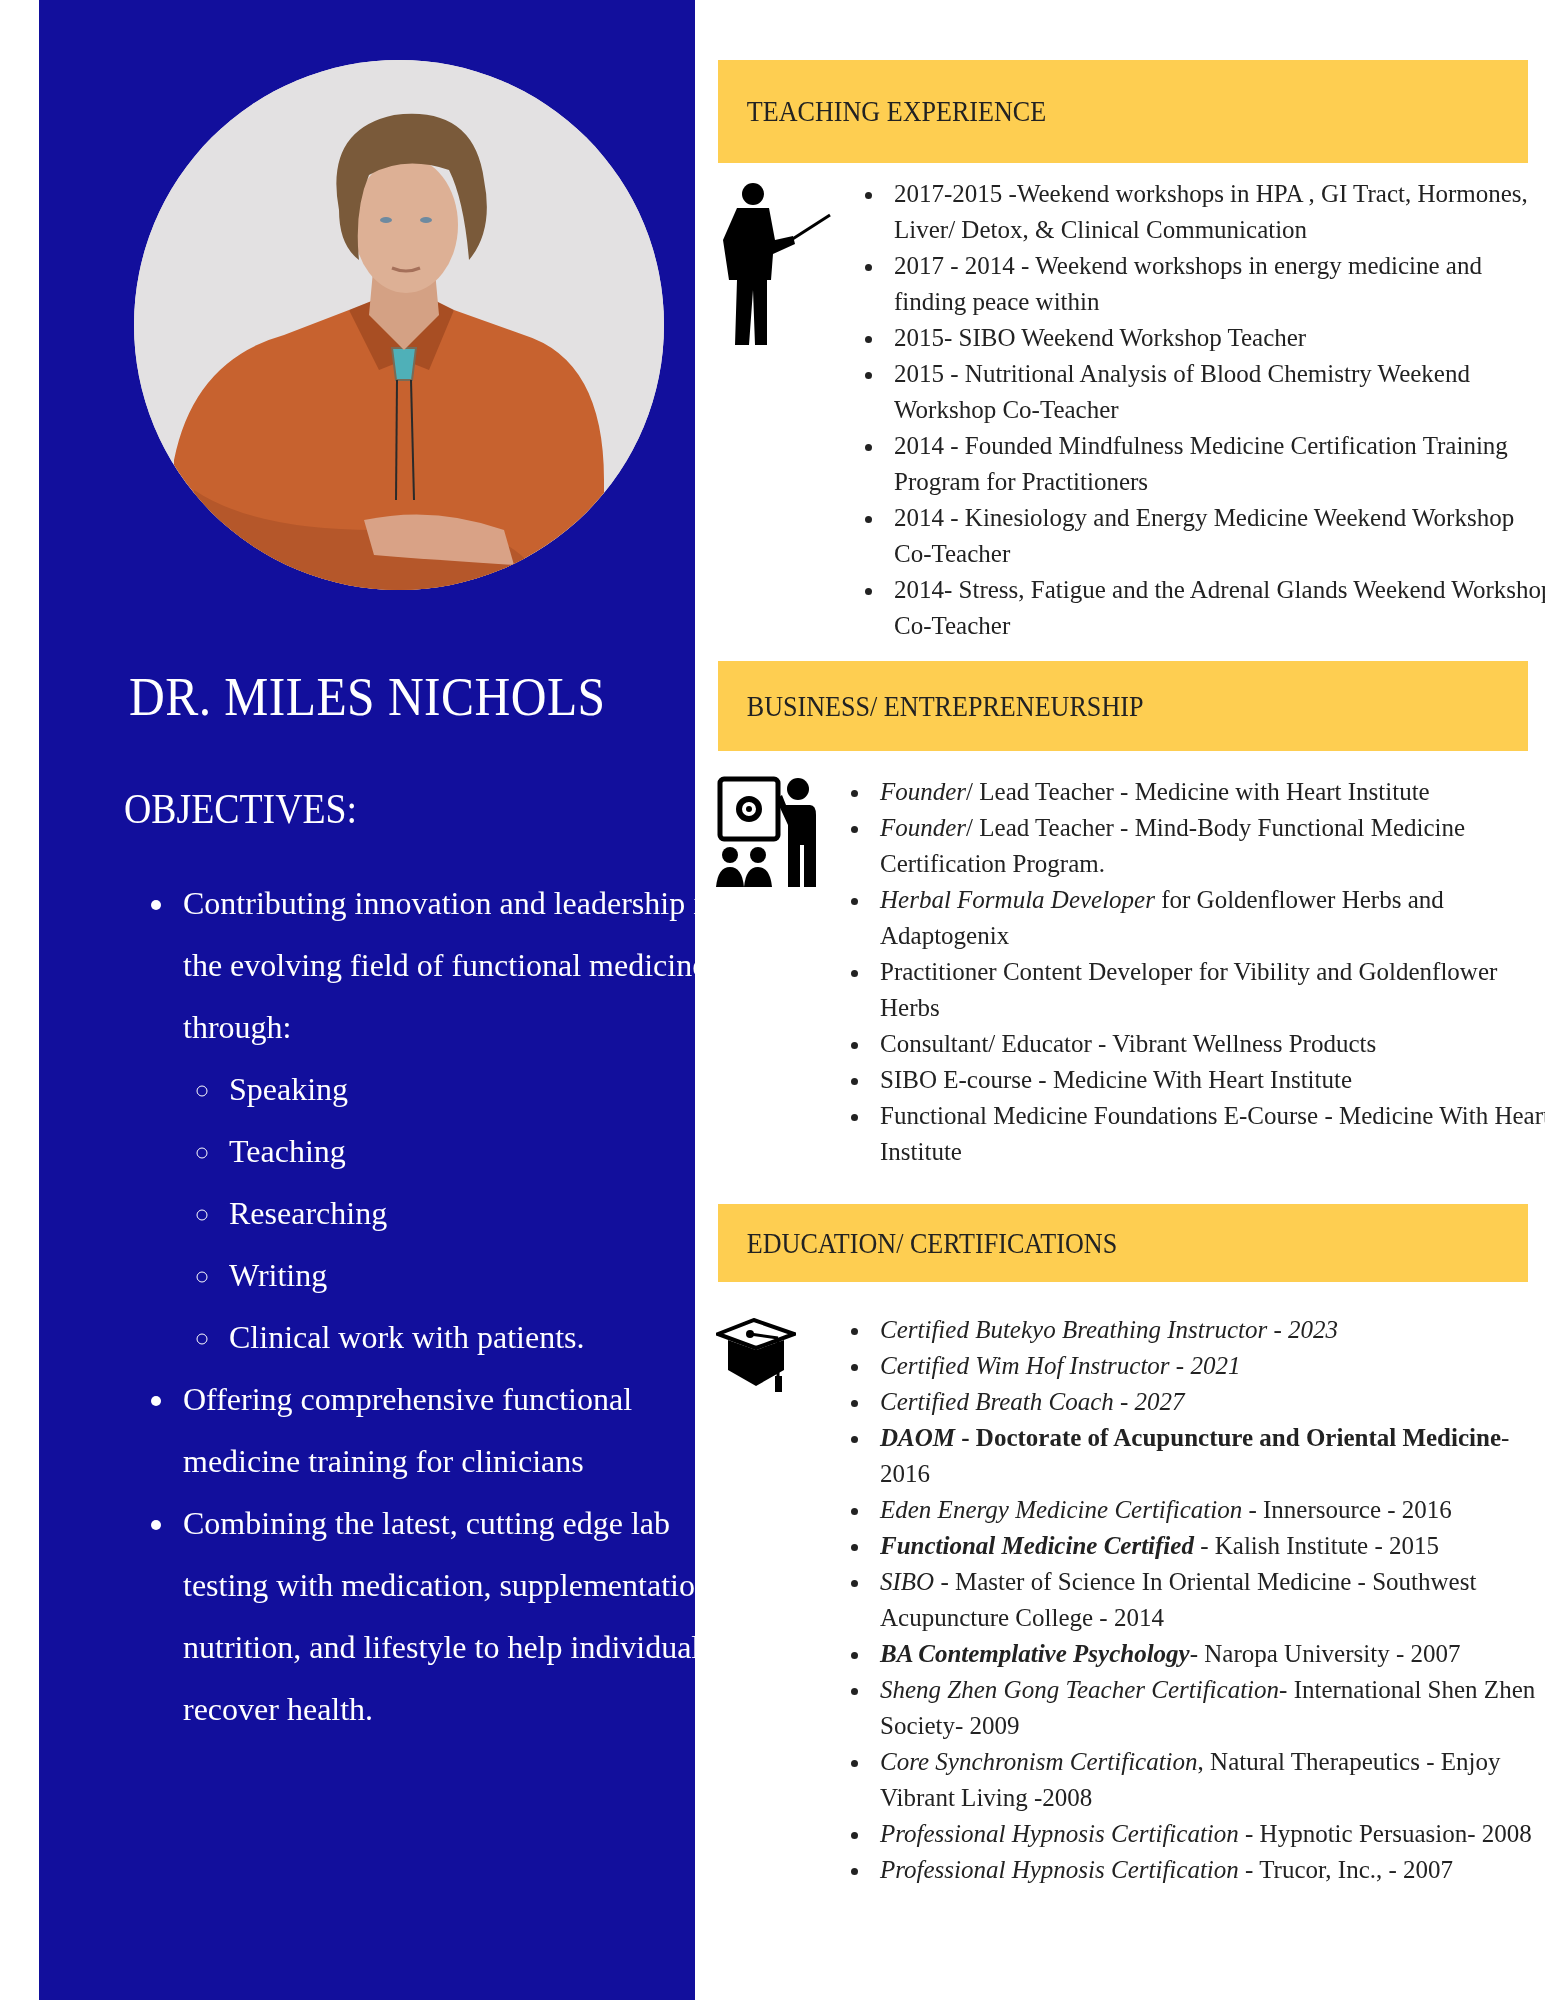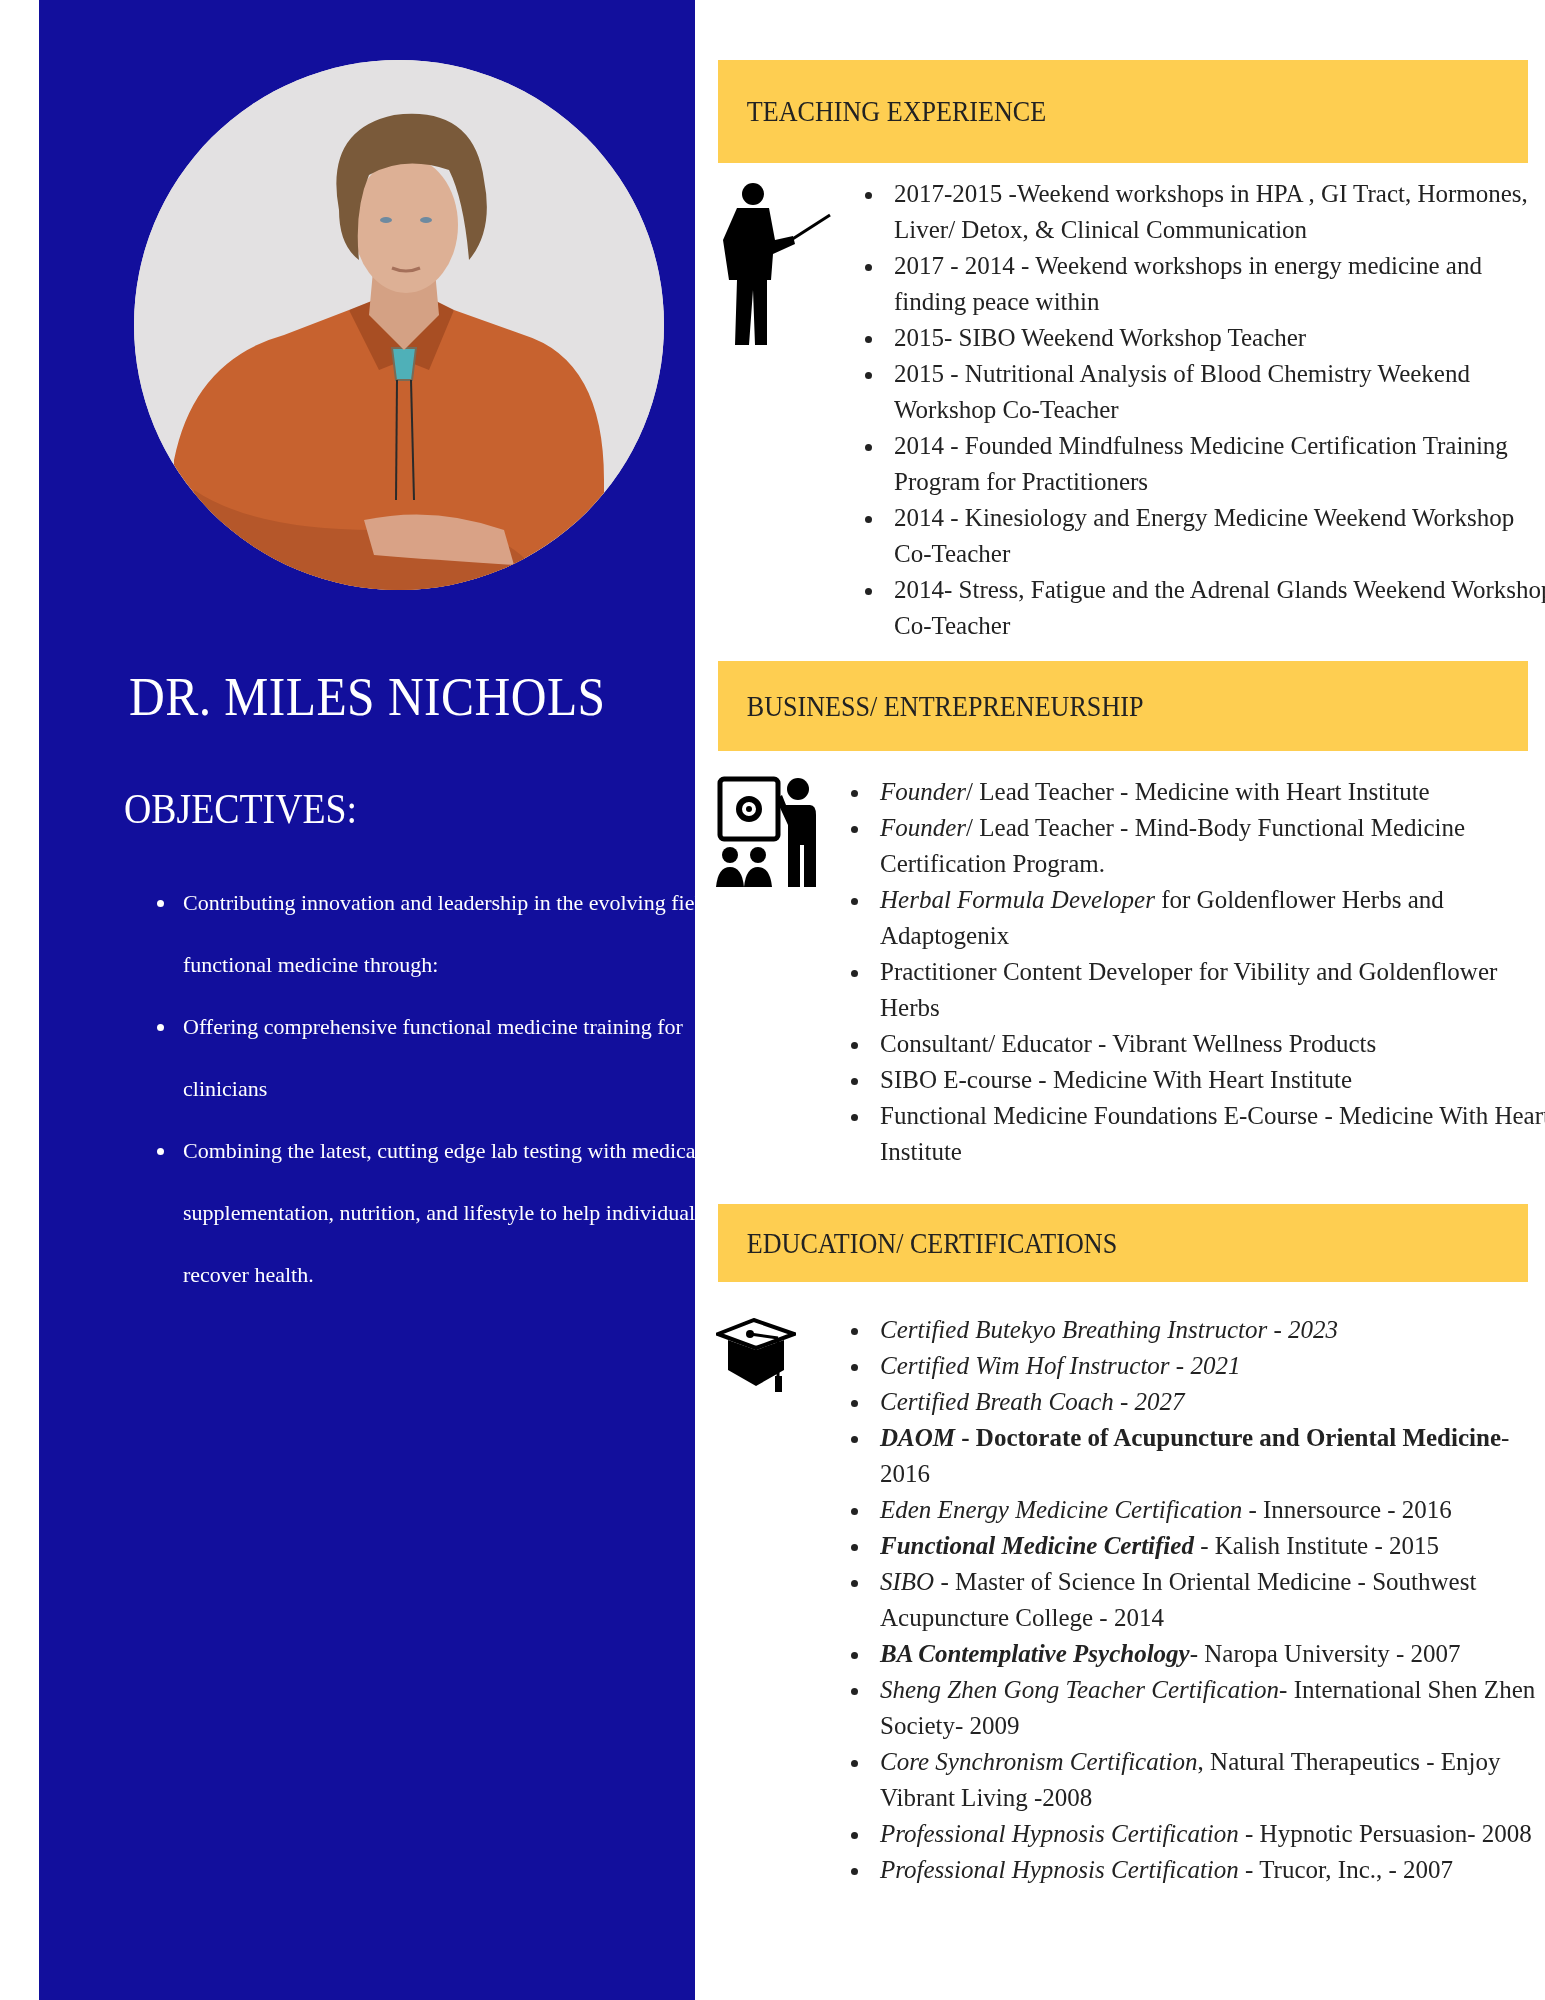--- a/index.html
+++ b/index.html
@@ -2,21 +2,21 @@
 <html><head>
 <meta charset="utf-8">
 <style>
   html, body { margin:0; padding:0; background:#ffffff; }
   body { width:1545px; height:2000px; position:relative; overflow:hidden; font-family:"DejaVu Serif", serif; }
   .sidebar { position:absolute; left:39px; top:0; width:656px; height:2000px; background:#120F9C; color:#ffffff; }
   .photo { position:absolute; left:95px; top:60px; width:530px; height:530px; border-radius:50%; overflow:hidden; background:linear-gradient(180deg,#e6e4e6 0%,#dcdad9 100%); }
   .photo svg { width:100%; height:100%; display:block; }
   .name { position:absolute; left:90px; top:665px; font-family:"Liberation Serif", serif; font-size:55px; letter-spacing:0.5px; transform:scaleX(0.9); transform-origin:left center; white-space:nowrap; }
   .obj-title { position:absolute; left:85px; top:785px; font-family:"Liberation Serif", serif; font-size:42px; transform:scaleX(0.9); transform-origin:left center; }
-  .obj-list { position:absolute; left:100px; top:872px; width:560px; margin:0; padding:0 0 0 38px; font-family:"Liberation Serif", serif; font-size:22px; line-height:62px; }
+  .obj-list { position:absolute; left:100px; top:872px; width:560px; margin:0; padding:0 0 0 38px; font-family:"Liberation Serif", serif; font-size:32px; line-height:62px; }
   .obj-list li { padding-left:6px; }
   .obj-list ul { list-style:circle; margin:0; padding:0 0 0 40px; }
   .obj-list ul li { padding-left:6px; }
 
   .sec-header { position:absolute; left:718px; width:810px; background:#FECE51; color:#222; font-family:"Liberation Serif", serif; font-size:29px; display:flex; align-items:center; }
   .sec-header span { padding-left:32px; transform:scaleX(0.9); transform-origin:left center; white-space:nowrap; }
   .sec-icon { position:absolute; }
   .sec-list { position:absolute; margin:0; padding:0 0 0 28px; font-family:"Liberation Serif", serif; font-size:25px; line-height:36px; color:#222; }
   .sec-list li { padding-left:8px; }
   .it { font-style:italic; }
@@ -53,20 +53,27 @@
     </svg>
   </div>
 
   <div class="name">DR. MILES NICHOLS</div>
 
   <div class="obj-title">OBJECTIVES:</div>
 
   <ul class="obj-list">
     <li>
       <span>Contributing innovation and leadership in the evolving field of functional medicine through:</span>
+      <ul>
+        <li>Speaking</li>
+        <li>Teaching</li>
+        <li>Researching</li>
+        <li>Writing</li>
+        <li>Clinical work with patients.</li>
+      </ul>
     </li>
     <li>Offering comprehensive functional medicine training for clinicians</li>
     <li>Combining the  latest, cutting edge lab testing with medication, supplementation, nutrition, and lifestyle to help individuals recover health.</li>
   </ul>
 </div>
 
 <div class="sec-header" style="top:60px;height:103px;">
   <span>TEACHING EXPERIENCE</span>
 </div>
 <svg class="sec-icon" style="left:715px;top:180px;width:120px;height:170px;" viewBox="0 0 120 170">

